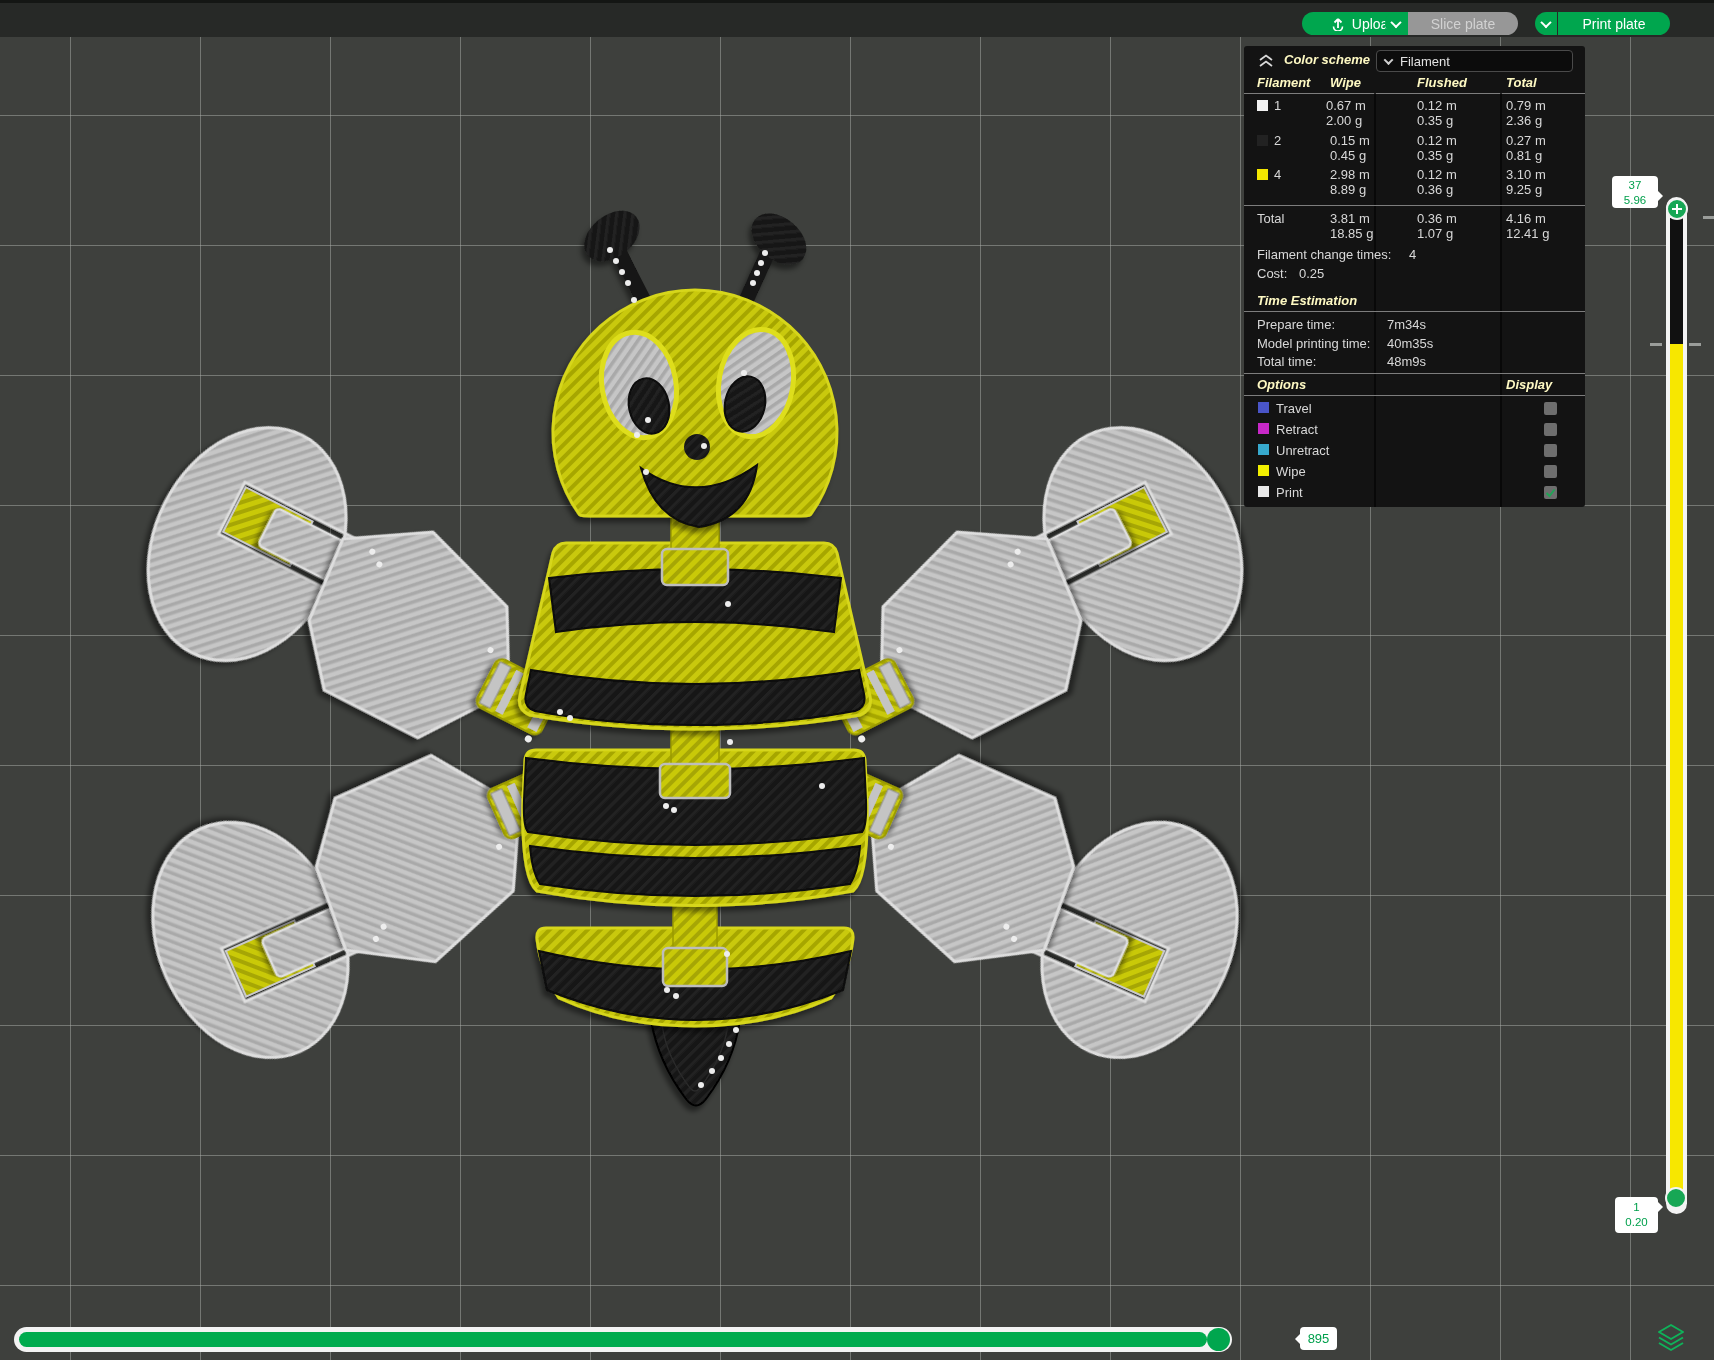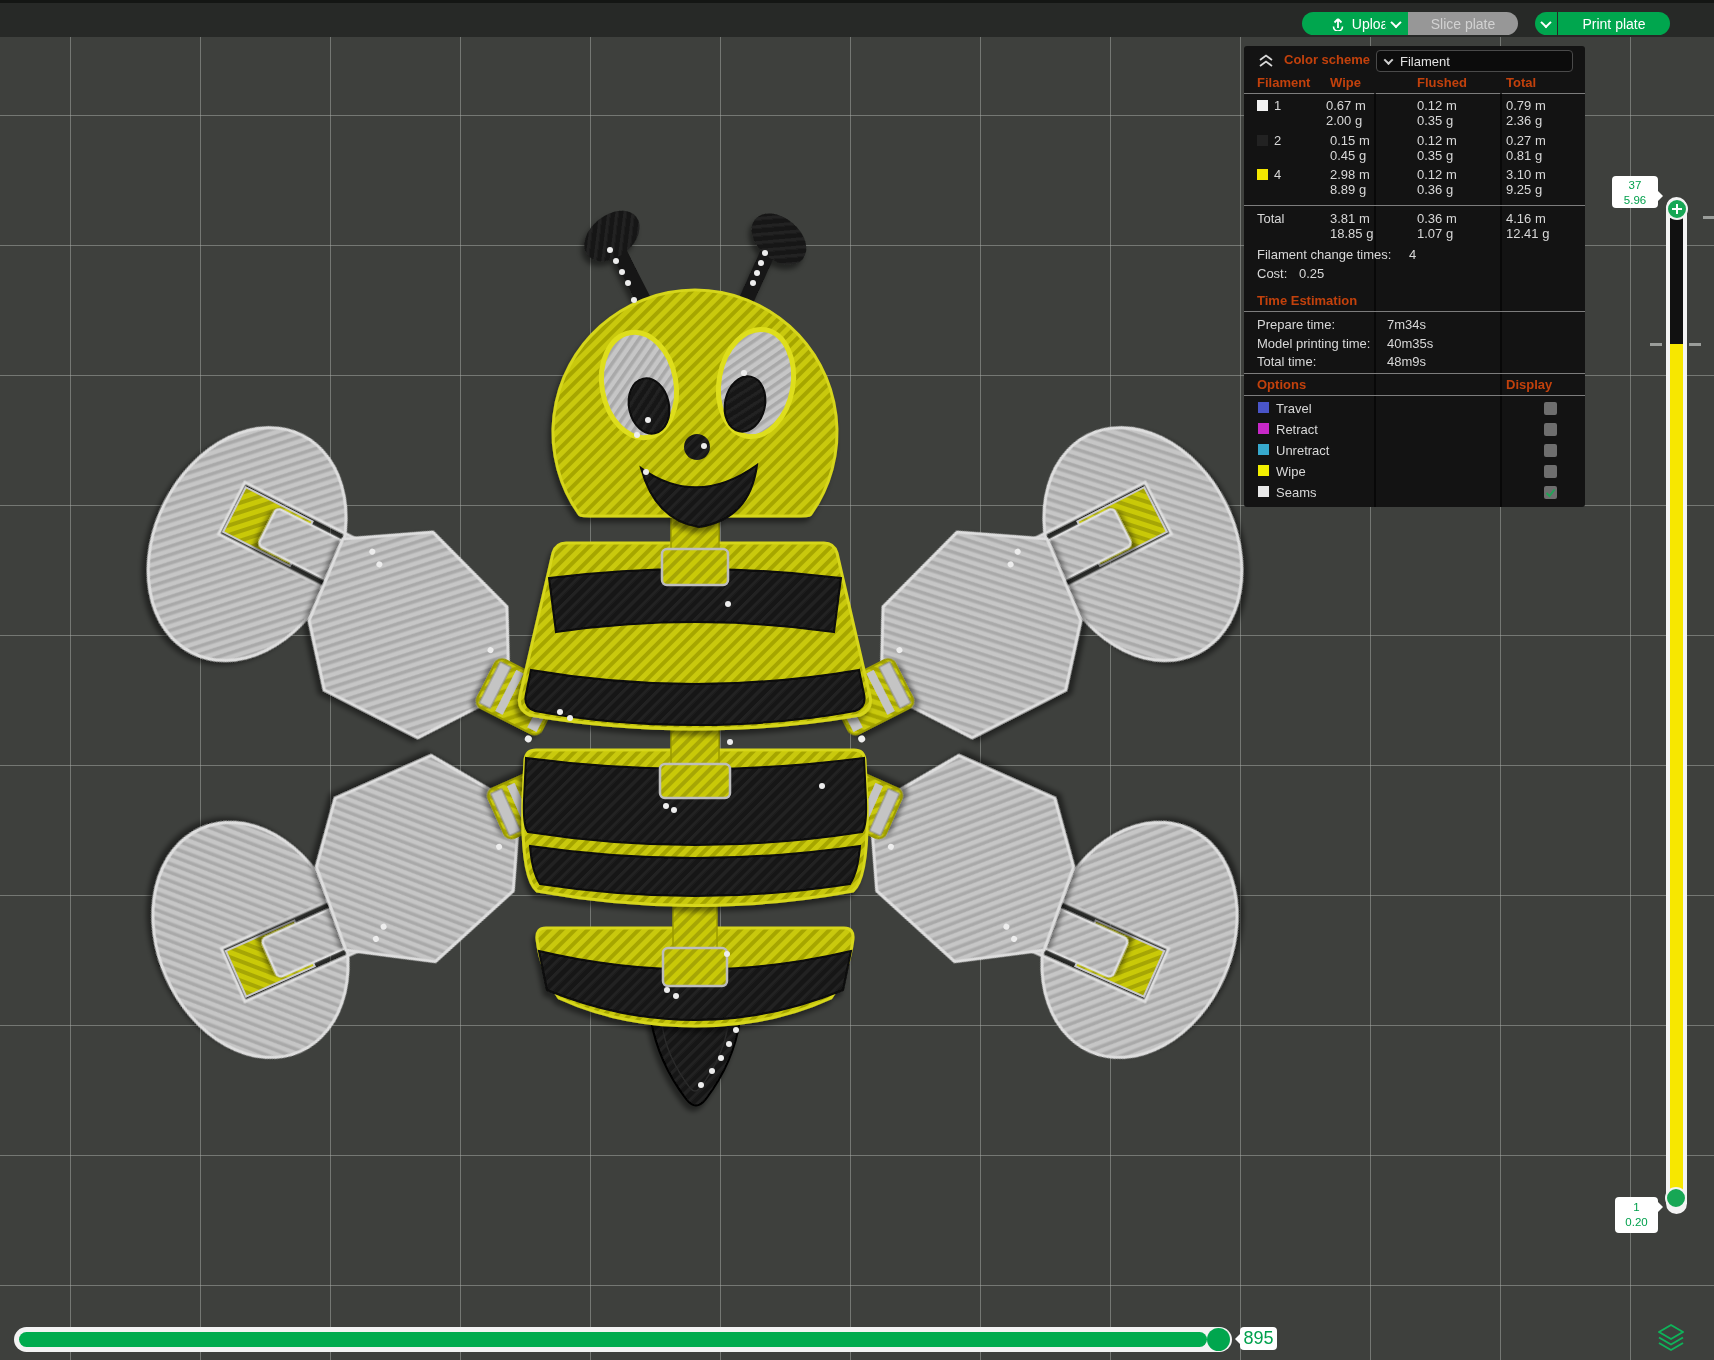--- a/index.html
+++ b/index.html
@@ -16,21 +16,21 @@
   .green { background:#00a64e; }
   .chev { width:8px; height:8px; border-left:2px solid #fff; border-bottom:2px solid #fff; transform:rotate(-45deg) translate(1px,-1px); }
   #btn-upload { left:1302px; width:123px; }
   #slice-chev { left:1385px; width:22px; border-radius:12px 0 0 12px; }
   #btn-slice { left:1408px; width:110px; border-radius:0 12px 12px 0; background:#979797; color:#d2d2d2; }
   #print-chev { left:1535px; width:22px; border-radius:12px 0 0 12px; }
   #btn-print { left:1558px; width:112px; border-radius:0 12px 12px 0; }
 
   
   #panel { position:absolute; left:1244px; top:46px; width:341px; height:461px; background:#131313; border-radius:3px; color:#d8d8d8; font-size:13px; }
-  #panel .bold { font-weight:bold; color:#c2410c; }
+  #panel .bold { font-weight:bold; color:#fef9c3;font-style:italic; }
   .vline { position:absolute; top:47px; bottom:0; width:2px; background:#040404; opacity:.7; }
   .hline { position:absolute; left:0; right:0; height:1px; background:#909090; opacity:.85; }
   .cell { position:absolute; line-height:15px; white-space:pre; }
   .sw { position:absolute; width:11px; height:11px; }
   .chip { position:absolute; width:11px; height:11px; left:14px; }
   .cbx { position:absolute; width:13px; height:13px; left:300px; background:#6e6e6e; border-radius:2px; }
   #schemesel { position:absolute; left:132px; top:4px; width:197px; height:22px; border:1px solid #4a4a4a; border-radius:4px; background:#0c0c0c; display:flex; align-items:center; padding-left:8px; gap:8px; color:#e2e2e2; }
   #schemesel .chev { border-color:#cfcfcf; width:7px; height:7px; }
 
   
@@ -38,21 +38,21 @@
   .vfill { position:absolute; left:1670px; width:13px; }
   .handle { position:absolute; width:22px; height:22px; border-radius:50%; background:#17a755; border:2px solid #f3f3f3; }
   .bubble { position:absolute; background:#fff; border-radius:4px; color:#00a04c; text-align:center; z-index:5; }
   .bubble .tri { position:absolute; width:0; height:0; border:6px solid transparent; }
   .dash { position:absolute; height:3px; background:#9a9d9a; }
 
   
   #htrack { position:absolute; left:14px; top:1327px; width:1218px; height:25px; background:#f3f3f3; border-radius:13px; }
   #hfill { position:absolute; left:19px; top:1332px; width:1188px; height:15px; background:#00ab4e; border-radius:8px; }
   #hhandle { position:absolute; left:1207px; top:1328px; width:23px; height:23px; border-radius:50%; background:#00a64e; }
-  #hbubble { left:1240px; top:1327px; width:37px; height:23px; font-size:18px; line-height:23px; }
+  #hbubble { left:1300px; top:1327px; width:37px; height:23px; font-size:13px; line-height:23px; }
   #hbubble .tri { left:-11px; top:6px; border-right-color:#fff; }
   #vbubble-top { left:1612px; top:176px; width:46px; height:32px; font-size:11.5px; line-height:15px; padding-top:2px; }
   #vbubble-top .tri { right:-11px; top:14px; border-left-color:#fff; }
   #vbubble-bot { left:1615px; top:1197px; width:43px; height:36px; font-size:11.5px; line-height:15px; padding-top:3px; }
   #vbubble-bot .tri { right:-11px; top:4px; border-left-color:#fff; }
 </style>
 </head>
 <body>
 
 <div id="canvas"></div>
@@ -286,21 +286,21 @@
 
   <div class="chip" style="top: 398px; background-color: rgb(55, 169, 205);"></div>
   <span class="cell" style="left:32px;top:397px">Unretract</span>
   <div class="cbx" style="top:398px"></div>
 
   <div class="chip" style="top: 419px; background-color: rgb(242, 239, 0);"></div>
   <span class="cell" style="left:32px;top:418px">Wipe</span>
   <div class="cbx" style="top:419px"></div>
 
   <div class="chip" style="top: 440px; background-color: rgb(232, 232, 232);"></div>
-  <span class="cell" style="left:32px;top:439px">Seams</span>
+  <span class="cell" style="left:32px;top:439px">Print</span>
   <div class="cbx" style="top:440px">
     <svg width="13" height="13" viewBox="0 0 13 13">
         <path d="M2.5 7 L5.5 10 L10.5 3.5" stroke="#21a356" stroke-width="2" fill="none"></path>
       </svg>
   </div>
 </div>
 
 <div class="vtrack"></div>
 <div class="vfill" style="top:218px;height:126px;background:#111"></div>
 <div class="vfill" style="top:344px;height:854px;background:#f7e700"></div>

